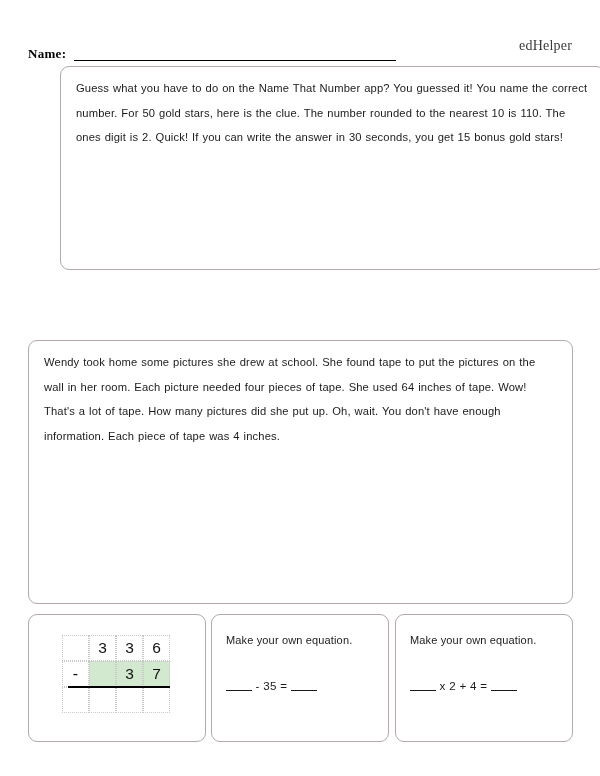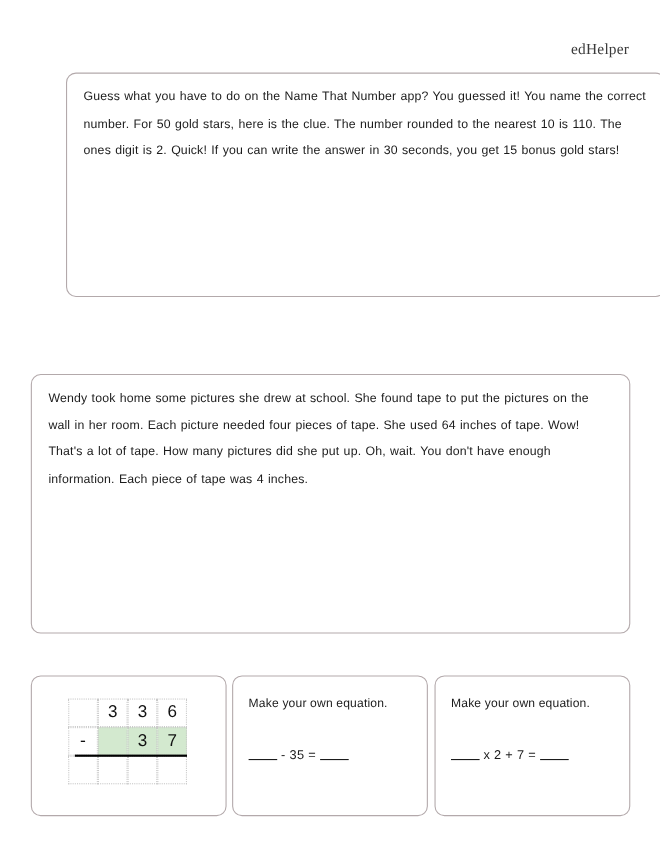--- a/index.html
+++ b/index.html
@@ -63,21 +63,21 @@
   .problem-box {
     position: absolute;
     left: 28px;
     width: 545px;
     box-sizing: border-box;
     border: 1.3px solid #b3a9ab;
     border-radius: 9px;
     background: #ffffff;
   }
   #problem-box-1 { top: 66px;  height: 204px; margin-left: 32px; }
-  #problem-box-2 { top: 340px; height: 236px; }
+  #problem-box-2 { top: 340px; height: 264px; }
 
   .problem-text {
     position: absolute;
     left: 15px;
     right: 14px;
     top: 9px;
     font-size: 11.2px;
     line-height: 24.6px;
     color: #1b1b1b;
     letter-spacing: .15px;
@@ -176,20 +176,24 @@
     width: 102px;
     height: 0;
     border-bottom: 2px solid #000;
   }
 </style>
 </head>
 <body>
 
 <div id="header">
   <div id="brand">edHelper</div>
+  <div id="name-row">
+    <span id="name-label">Name:</span>
+    <div id="name-rule"></div>
+  </div>
 </div>
 
 <div class="problem-box" id="problem-box-1">
   <div class="problem-text">Guess what you have to do on the Name That Number app?  You guessed it!  You name the correct number.  For 50 gold stars, here is the clue.  The number rounded to the nearest 10 is 110.  The ones digit is 2.  Quick!  If you can write the answer in 30 seconds, you get 15 bonus gold stars!</div>
 </div>
 
 <div class="problem-box" id="problem-box-2">
   <div class="problem-text">Wendy took home some pictures she drew at school.  She found tape to put the pictures on the wall in her room.  Each picture needed four pieces of tape.  She used 64 inches of tape.  Wow!  That's a lot of tape.  How many pictures did she put up.  Oh, wait.  You don't have enough information.  Each piece of tape was 4 inches.</div>
 </div>
 
@@ -228,16 +232,16 @@
     <span class="blank"></span>
     <span>- 35 =</span>
     <span class="blank"></span>
   </div>
 </div>
 
 <div class="answer-box" id="answer-box-3">
   <div class="equation-prompt">Make your own equation.</div>
   <div class="equation-line">
     <span class="blank"></span>
-    <span>x 2 + 7 =</span>
+    <span>x 2 + 4 =</span>
     <span class="blank"></span>
   </div>
 </div>
 
 </body></html>

